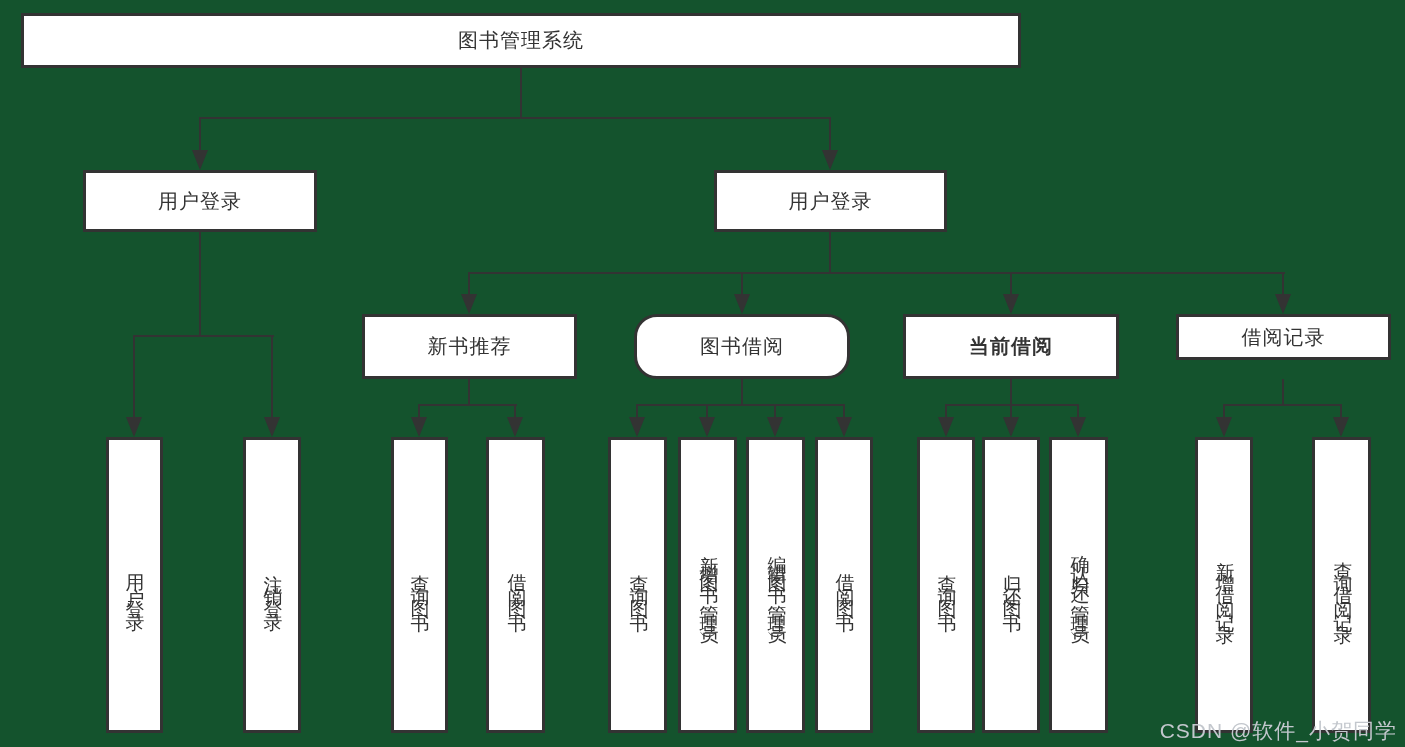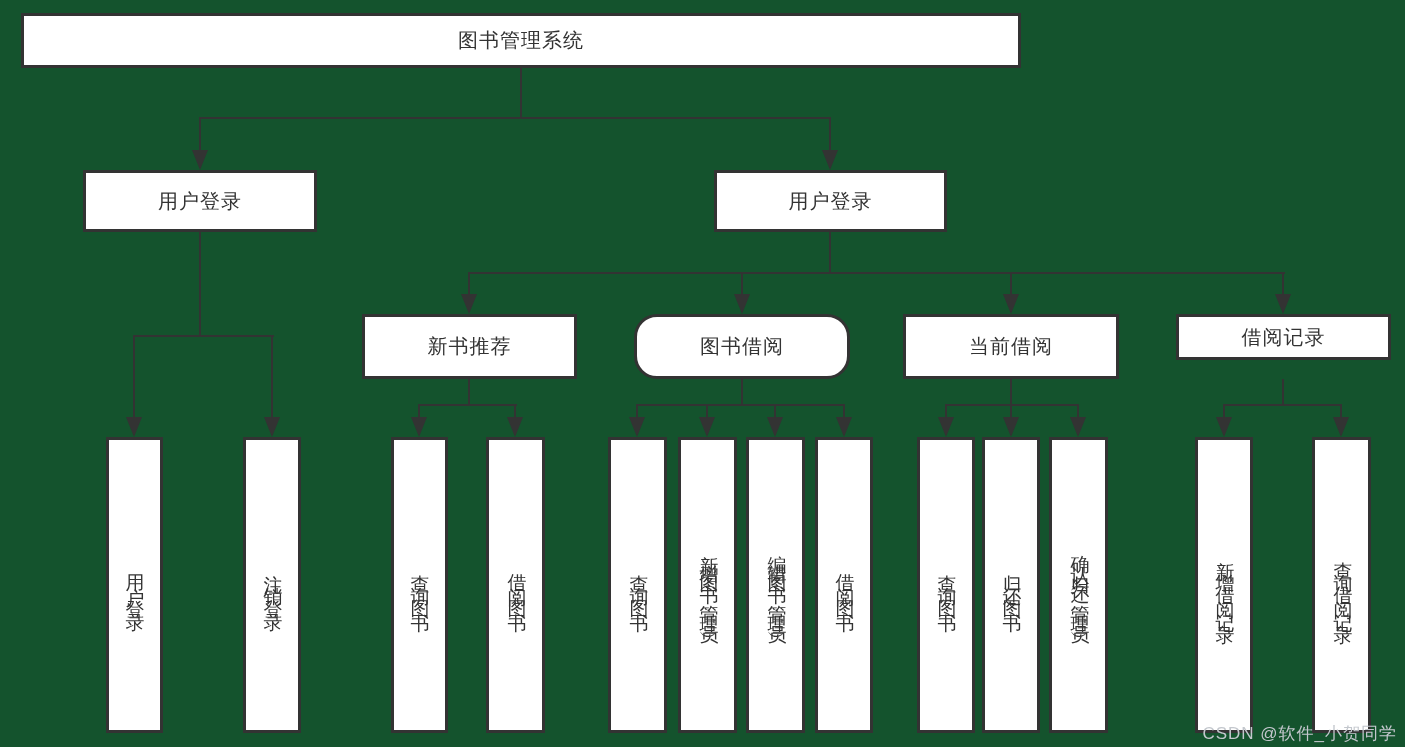--- a/index.html
+++ b/index.html
@@ -55,42 +55,42 @@
     height: 0;
     border-left: 8px solid transparent;
     border-right: 8px solid transparent;
     border-top: 20px solid #333333;
   }
   #watermark {
     position: absolute;
     right: 8px;
     bottom: 2px;
     font-family: "Liberation Sans", "DejaVu Sans", sans-serif;
-    font-size: 17px;
+    font-size: 21px;
     color: #c3c7cd;
     letter-spacing: 1px;
     z-index: 5;
   }
 </style>
 </head>
 <body>
 
 <div id="canvas">
 
   <div class="box" style="left:21px; top:13px; width:1000px; height:55px;">图书管理系统</div>
 
   <div class="box" style="left:83px; top:170px; width:234px; height:62px;">用户登录</div>
 
   <div class="box" style="left:714px; top:170px; width:233px; height:62px;">用户登录</div>
 
   <div class="box" style="left:362px; top:314px; width:215px; height:65px;">新书推荐</div>
 
   <div class="box" style="left:634px; top:314px; width:216px; height:65px;border-radius:23px;">图书借阅</div>
 
-  <div class="box" style="left:903px; top:314px; width:216px; height:65px;">当前借阅</div>
+  <div class="box" style="left:903px; top:314px; width:216px; height:65px;font-weight:bold;">当前借阅</div>
 
   <div class="box" style="left:1176px; top:314px; width:215px; height:46px;">借阅记录</div>
 
   <div class="vbox" style="left:106px; width:57px;">用户登录</div>
 
   <div class="vbox" style="left:243px; width:58px;">注销登录</div>
 
   <div class="vbox" style="left:391px; width:57px;">查询图书</div>
 
   <div class="vbox" style="left:486px; width:59px;">借阅图书</div>

